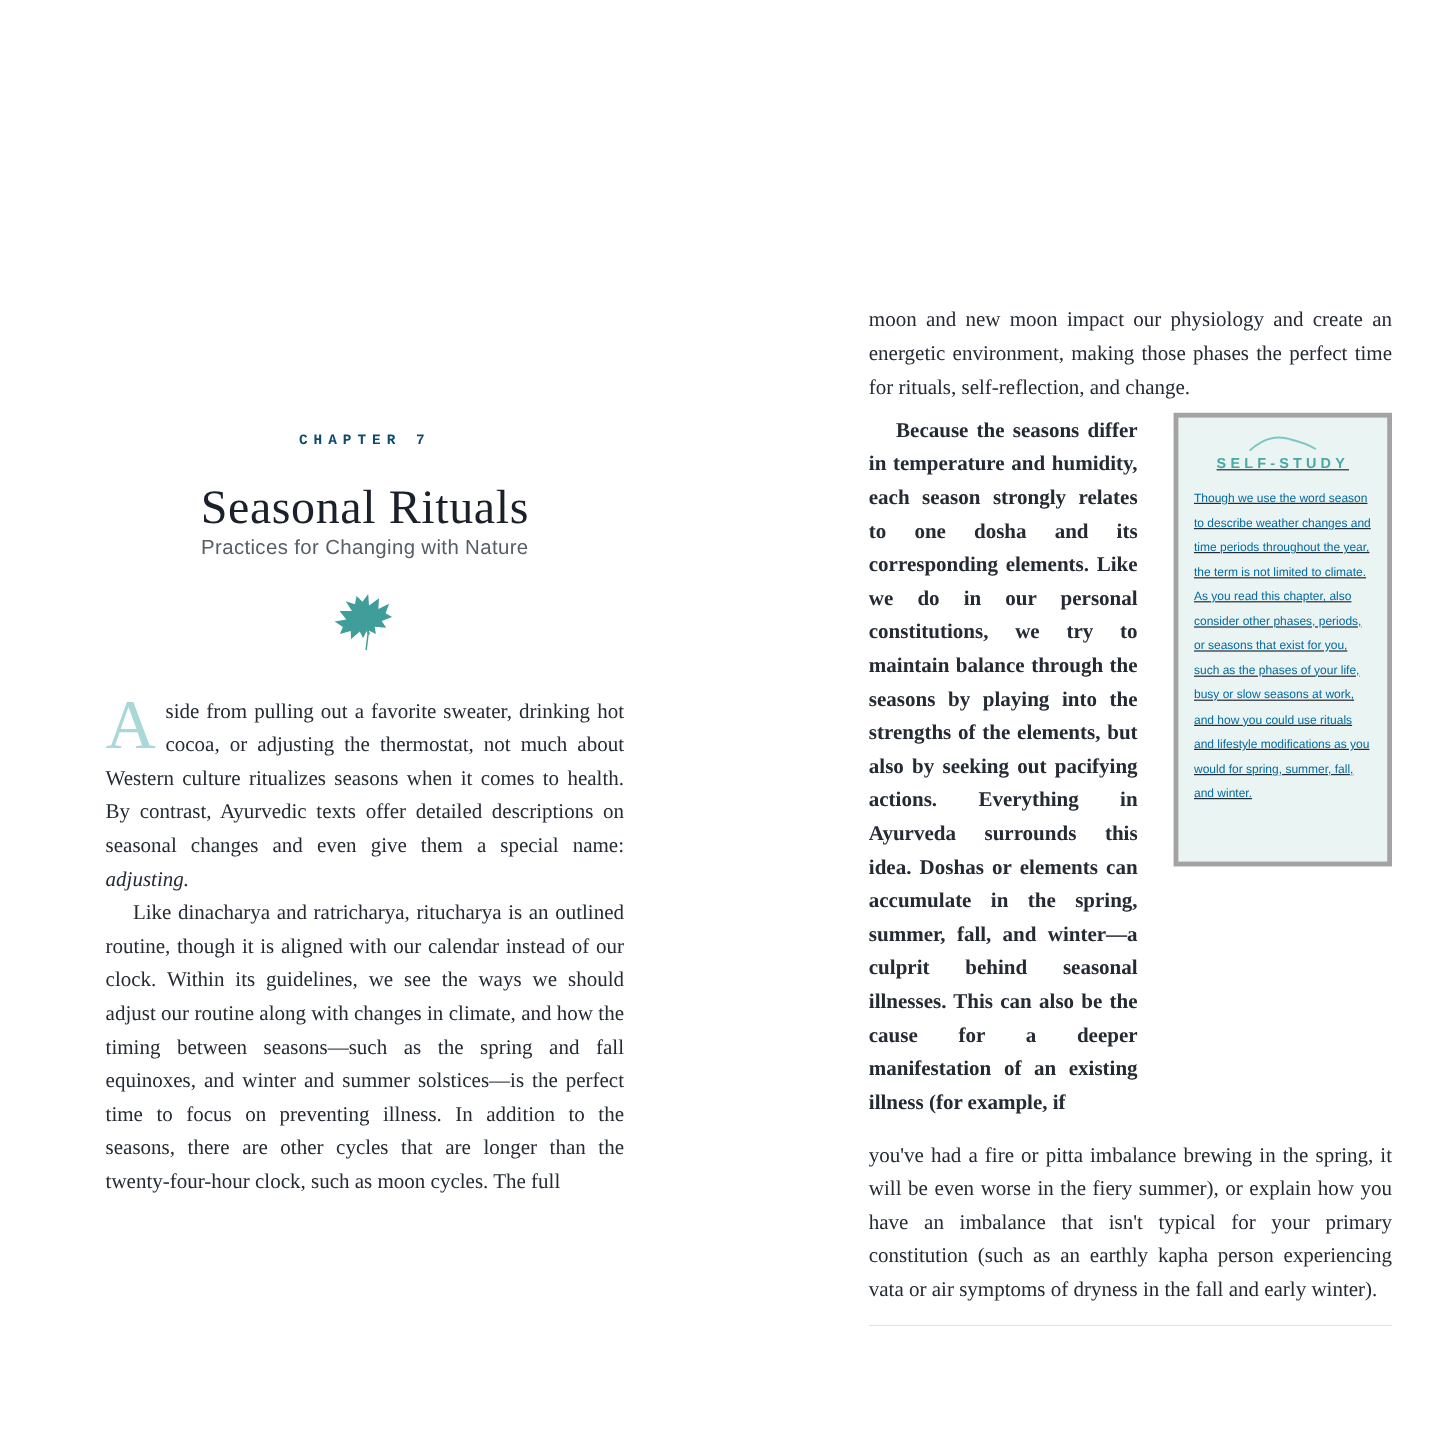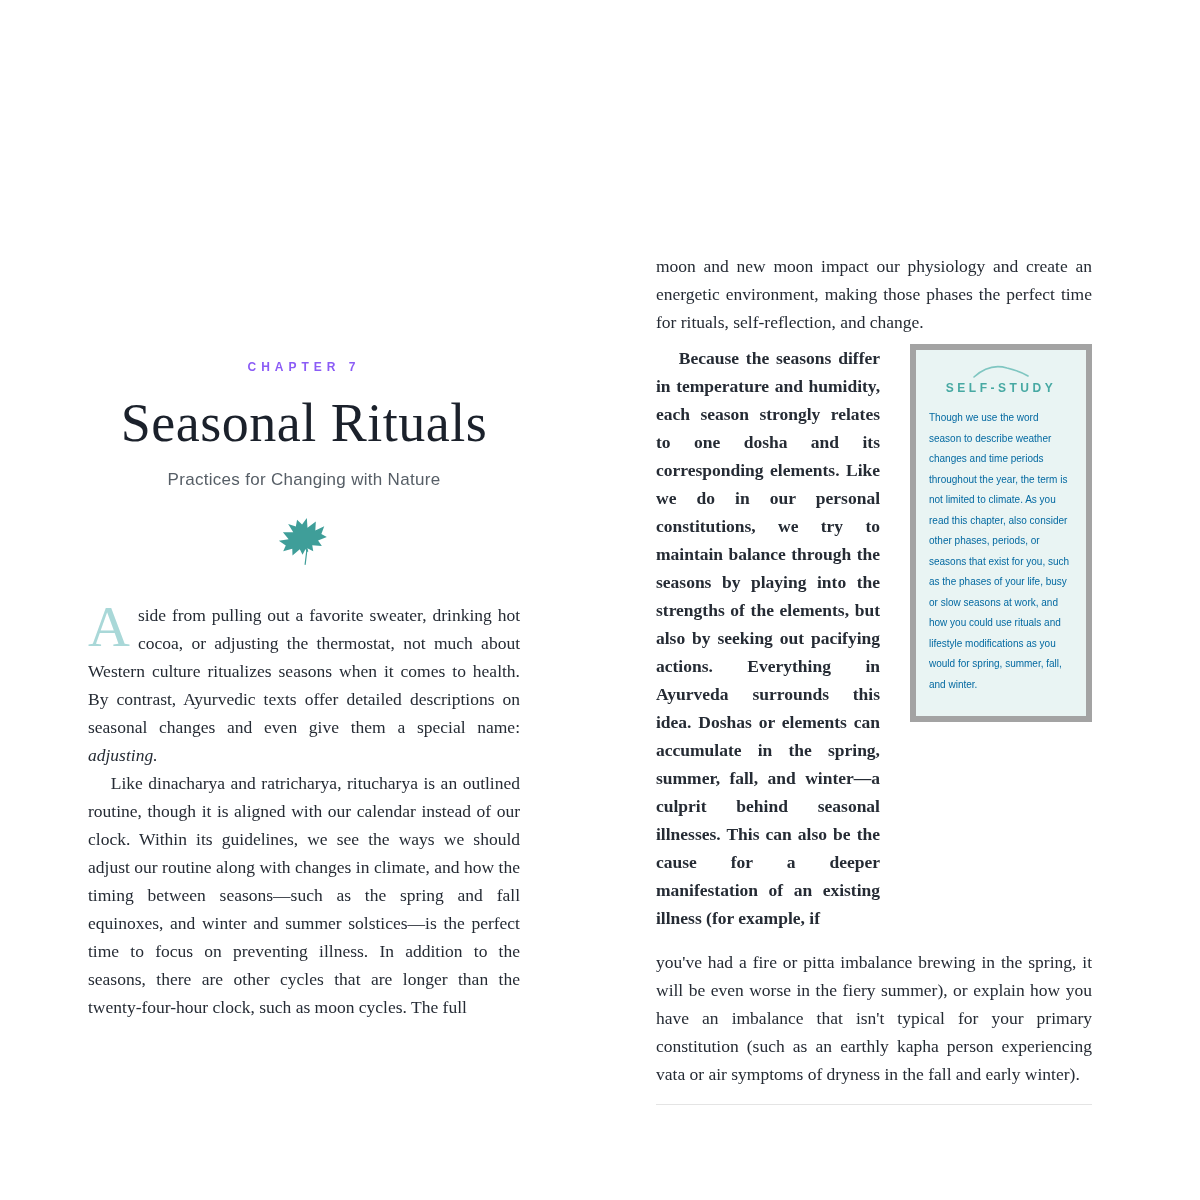--- a/index.html
+++ b/index.html
@@ -13,38 +13,38 @@
   }
 
   
   .left-page {
     position: absolute;
     left: 88px; top: 360px;
     width: 432px;
   }
   .chapter-label {
     text-align: center;
-    font-family: Liberation Sans, sans-serif;
+    font-family: Liberation Mono, monospace;
     font-size: 12px;
     font-weight: bold;
     letter-spacing: 5px;
-    color: #8b5cf6;
+    color: #0c4a6e;
   }
   .chapter-title {
     margin-top: 26px;
     text-align: center;
     font-family: "Liberation Serif", serif;
-    font-size: 54px;
+    font-size: 40px;
     line-height: 46px;
     font-weight: 400;
     letter-spacing: 0.5px;
     color: #1b212b;
   }
   .chapter-subtitle {
-    margin-top: 23px;
+    margin-top: 0;
     text-align: center;
     font-family: "Liberation Sans", sans-serif;
     font-size: 17px;
     line-height: 22px;
     color: #565e66;
     letter-spacing: 0.3px;
   }
   .leaf-wrap {
     margin-top: 20px;
     height: 66px;
@@ -66,42 +66,43 @@
     line-height: 46px;
     padding: 3px 8px 0 0;
     color: #a9d8d8;
     font-family: "Liberation Serif", serif;
   }
   .term-italic { font-style: italic; }
 
   
   .right-page {
     position: absolute;
-    left: 656px; top: 252px;
+    left: 724px; top: 252px;
     width: 436px;
   }
   .para-cont { margin: 0; }
   .columns {
     display: flex;
     margin-top: 8px;
     gap: 30px;
     align-items: flex-start;
   }
   .narrow-col {
     width: 224px;
     flex: 0 0 224px;
   }
   .narrow-col p { margin: 0; text-indent: 1.3em; font-weight: bold; }
   .sidebar-box {
     flex: 1 1 auto;
     box-sizing: border-box;
     min-height: 378px;
     background: #e9f4f3;
-    border: 6px solid #a3a3a3;
+    border: 4px solid #a3a3a3;
     padding: 14px 13px 12px 13px;
+    text-decoration: underline;
   }
   .sidebar-arc { display: block; margin: 0 auto; }
   .sidebar-label {
     margin-top: 2px;
     text-align: center;
     font-family: "Liberation Sans", sans-serif;
     font-size: 12px;
     font-weight: bold;
     letter-spacing: 3.5px;
     color: #47a9a3;

